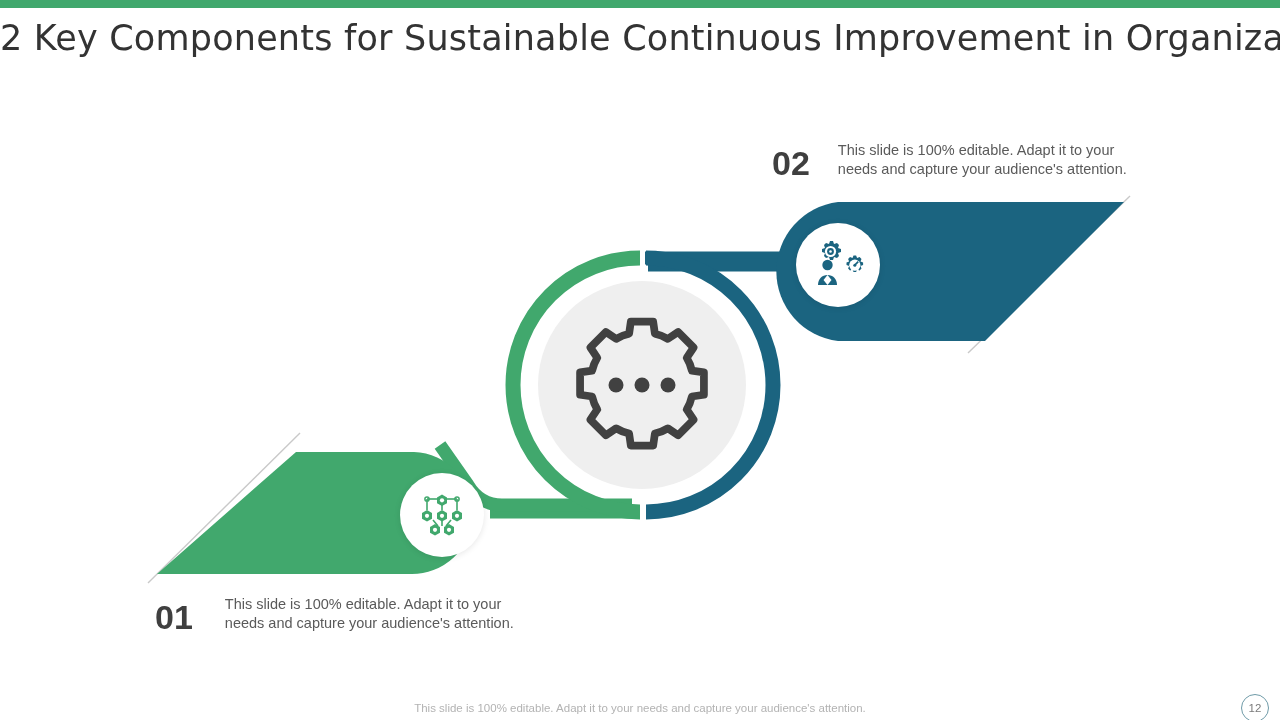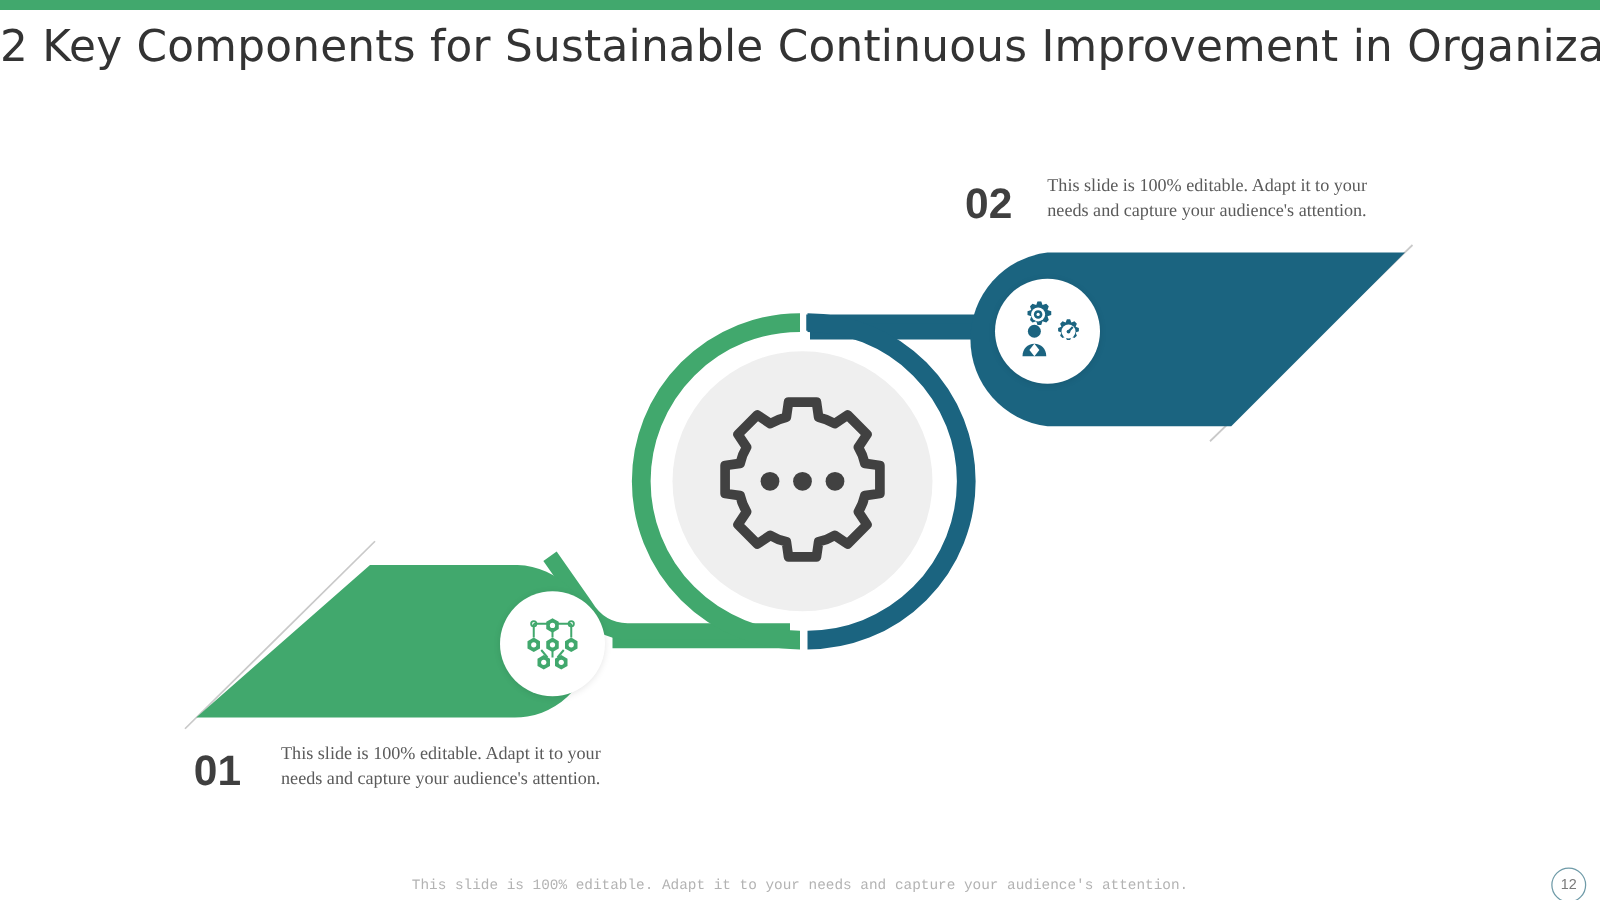--- a/index.html
+++ b/index.html
@@ -20,28 +20,28 @@
   .title{
     position:absolute;left:0;top:18px;width:1280px;
     text-align:center;
     font-size:35px;letter-spacing:.2px;
     font-weight:400;color:#333333;
     font-family:"DejaVu Sans", sans-serif;
     white-space:nowrap;
   }
 
   
-  .num-block{position:absolute;display:flex;align-items:flex-start;}
+  .num-block{position:absolute;display:flex;align-items:flex-end;}
   .num{
     font-size:34px;font-weight:bold;color:#3f3f3f;
     line-height:1;font-family:"Liberation Sans",sans-serif;
   }
   .desc{
     font-size:14.5px;line-height:1.35;color:#5a5a5a;
-    font-family:Liberation Serif, serif;
+    font-family:Liberation Sans, sans-serif;
   }
   #block-02{left:772px;top:140px;}
   #block-02 .num{margin-right:28px;margin-top:6px;}
   #block-01{left:155px;top:594px;}
   #block-01 .num{margin-right:32px;margin-top:6px;}
 
   
   .center-wrap{position:absolute;left:495px;top:240px;width:290px;height:290px;}
   .center-wrap svg{position:absolute;left:0;top:0;}
 
@@ -64,21 +64,21 @@
     display:flex;align-items:center;justify-content:center;
     box-shadow:0 1px 6px rgba(0,0,0,.10);
   }
   #icon-perf{left:796px;top:223px;width:84px;height:84px;}
   #icon-form{left:400px;top:473px;width:84px;height:84px;}
 
   
   .footer-text{
     position:absolute;left:0;top:702px;width:1280px;text-align:center;
     font-size:11.5px;color:#b3b3b3;
-    font-family:Liberation Mono, monospace;
+    font-family:Liberation Sans, sans-serif;
   }
   .page-badge{
     position:absolute;left:1241px;top:694px;width:26px;height:26px;
     border:1px solid #6f9ba8;border-radius:50%;
     display:flex;align-items:center;justify-content:center;
     font-size:11.5px;color:#7a7a7a;
     font-family:"Liberation Sans",sans-serif;
   }
 </style>
 </head>

